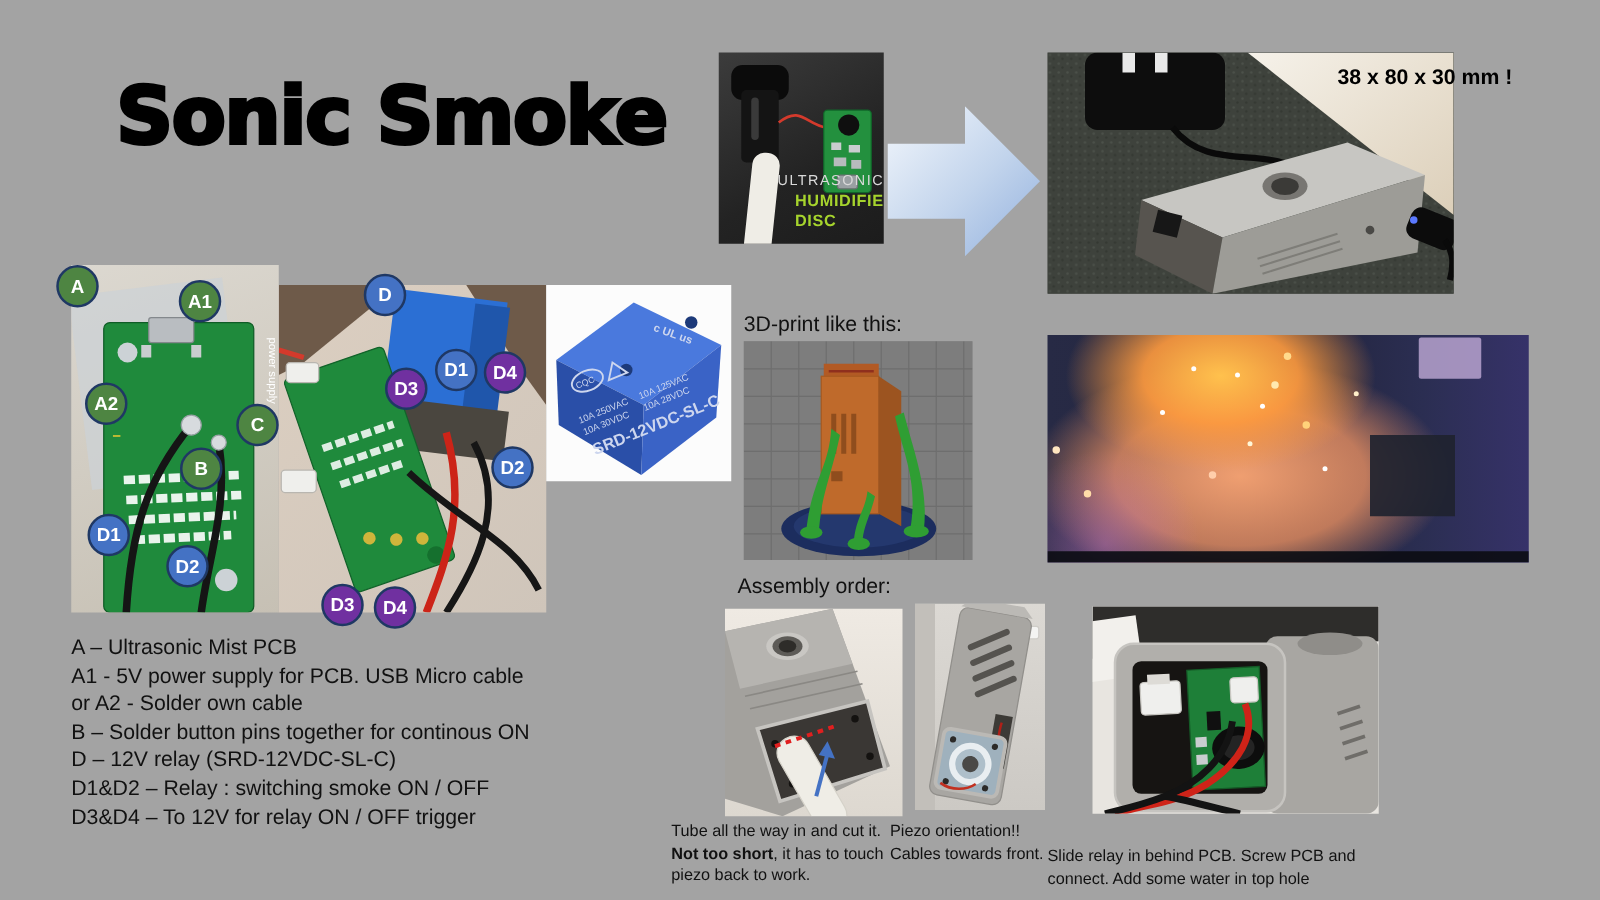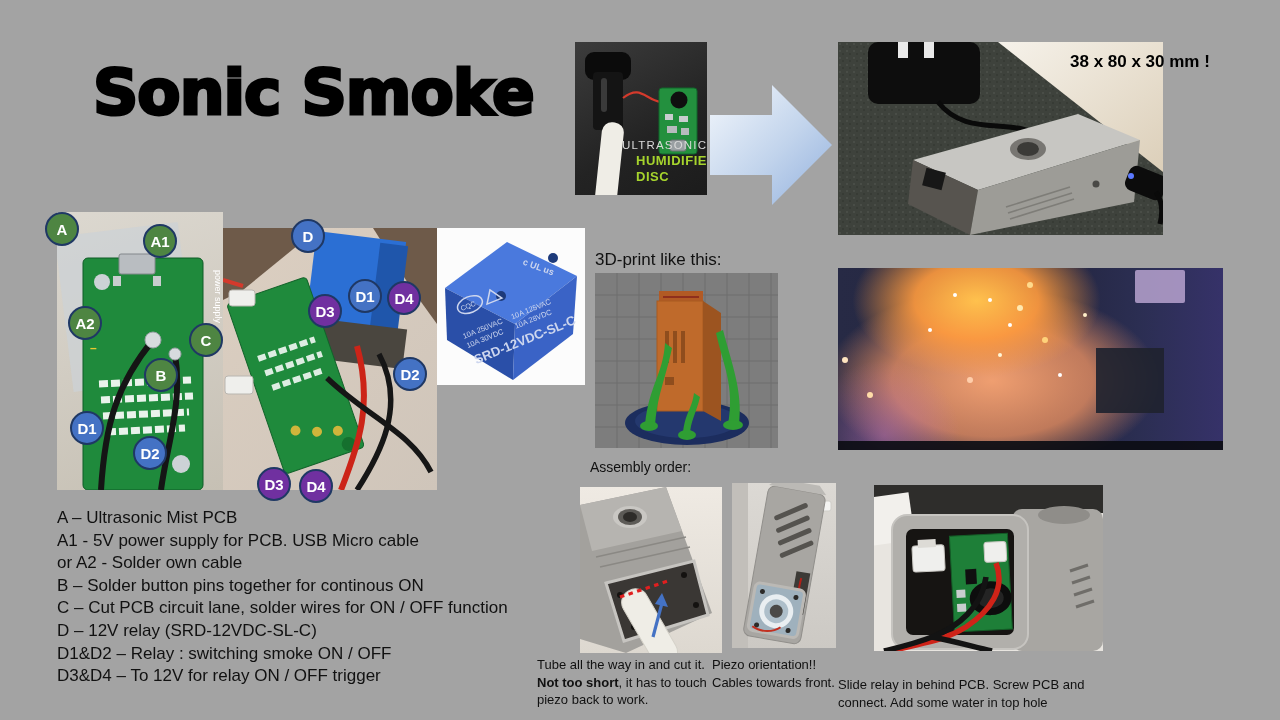--- a/index.html
+++ b/index.html
@@ -28,21 +28,21 @@
   .ph-box{left:838px;top:42px;width:325px;height:193px;background:#3e423c;}
   .size-label{position:absolute;left:1070px;top:52px;font-size:17px;font-weight:700;color:#000;z-index:6;white-space:nowrap;text-align:right;}
 
   
   .ph-pcb1{left:57px;top:212px;width:166px;height:278px;background:linear-gradient(160deg,#dcd8d0,#c6c0b4);}
   .ph-pcb2{left:223px;top:228px;width:214px;height:262px;background:linear-gradient(135deg,#dccfc1,#cfc5ba);}
   .ph-relay{left:437px;top:228px;width:148px;height:157px;background:#fcfcfc;}
 
   
   .h-print{position:absolute;left:595px;top:250px;font-size:17px;color:#111;}
-  .h-assembly{position:absolute;left:590px;top:459px;font-size:14px;color:#111;}
+  .h-assembly{position:absolute;left:590px;top:459px;font-size:17px;color:#111;}
 
   
   .ph-slicer{left:595px;top:273px;width:183px;height:175px;background:#7d7d7d;}
 
   
   .ph-fire{left:838px;top:268px;width:385px;height:182px;
     background:
       radial-gradient(circle at 12% 92%, rgba(190,115,185,.55), rgba(190,115,185,0) 20%),
       radial-gradient(ellipse 46% 60% at 36% 18%, #ffc14d 0%, rgba(255,155,62,.9) 35%, rgba(255,140,60,0) 70%),
       radial-gradient(ellipse 58% 68% at 40% 62%, rgba(250,165,115,.95) 0%, rgba(244,150,100,.75) 45%, rgba(244,150,100,0) 75%),
@@ -391,21 +391,20 @@
   <div class="badge purple" style="left:308px;top:294px">D3</div>
   <div class="badge blue" style="left:393px;top:357px">D2</div>
   <div class="badge purple" style="left:257px;top:467px">D3</div>
   <div class="badge purple" style="left:299px;top:469px">D4</div>
 
   <div class="instructions">
     <div>A – Ultrasonic Mist PCB</div>
     <div>A1 - 5V power supply for PCB. USB Micro cable</div>
     <div>or A2 - Solder own cable</div>
     <div>B – Solder button pins together for continous ON</div>
-    <div>C – Cut PCB circuit lane, solder wires for ON / OFF function</div>
     <div>D – 12V relay (SRD-12VDC-SL-C)</div>
     <div>D1&amp;D2 – Relay : switching smoke ON / OFF</div>
     <div>D3&amp;D4 – To 12V for relay ON / OFF trigger</div>
   </div>
 
   <div class="caption cap1">
     <div>Tube all the way in and cut it.</div>
     <div><b>Not too short</b><span>, it has to touch</span></div>
     <div>piezo back to work.</div>
   </div>

